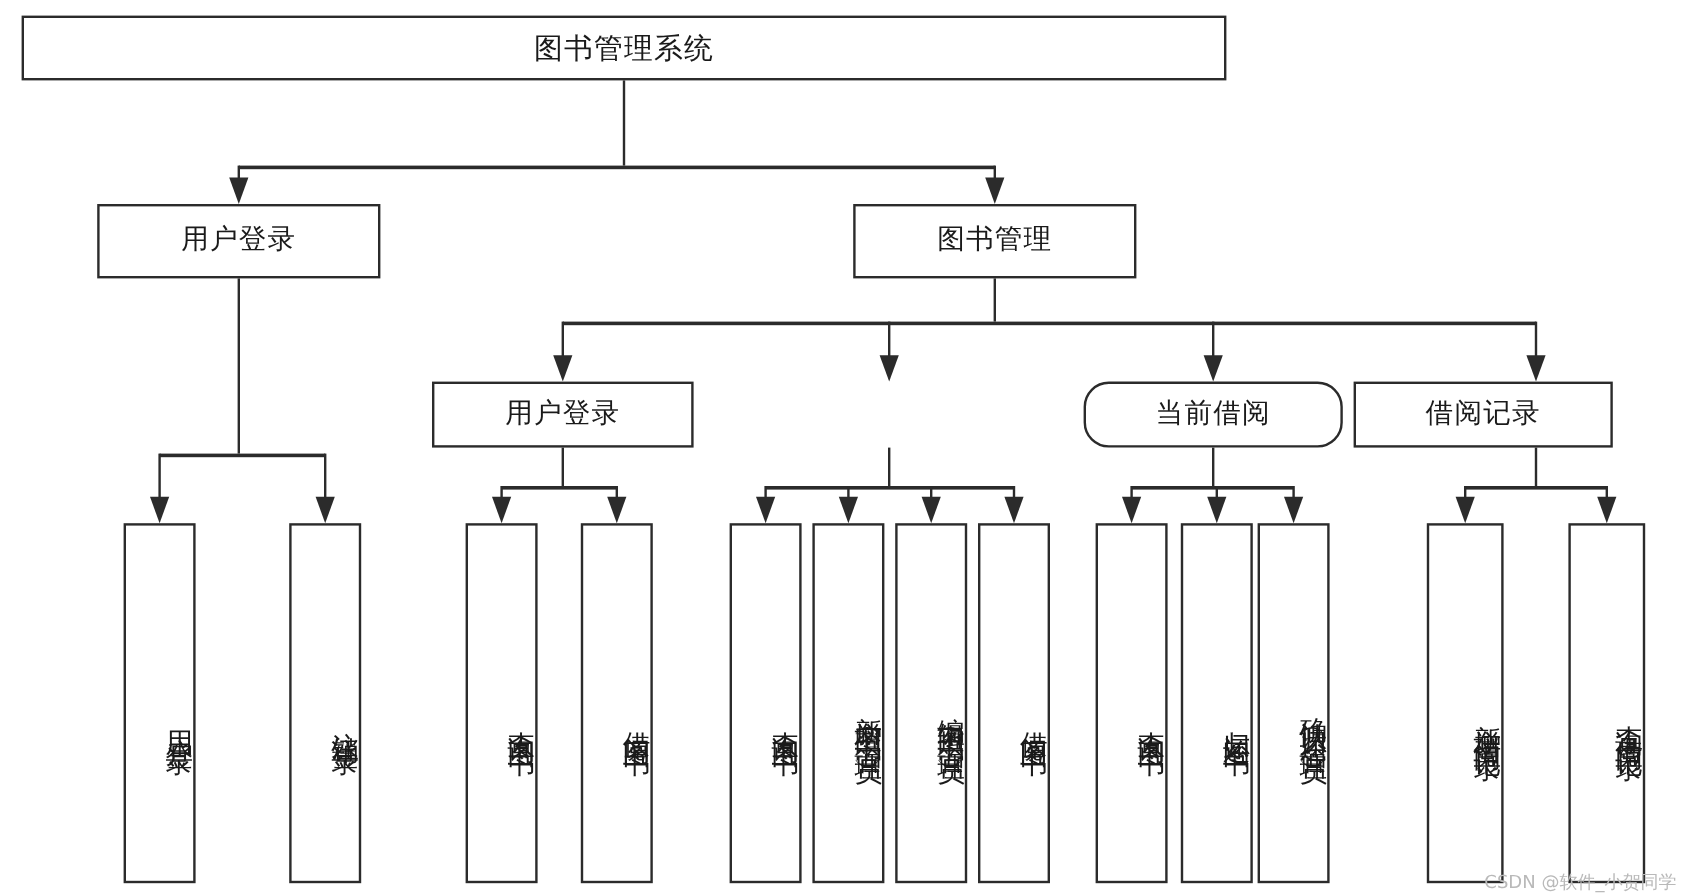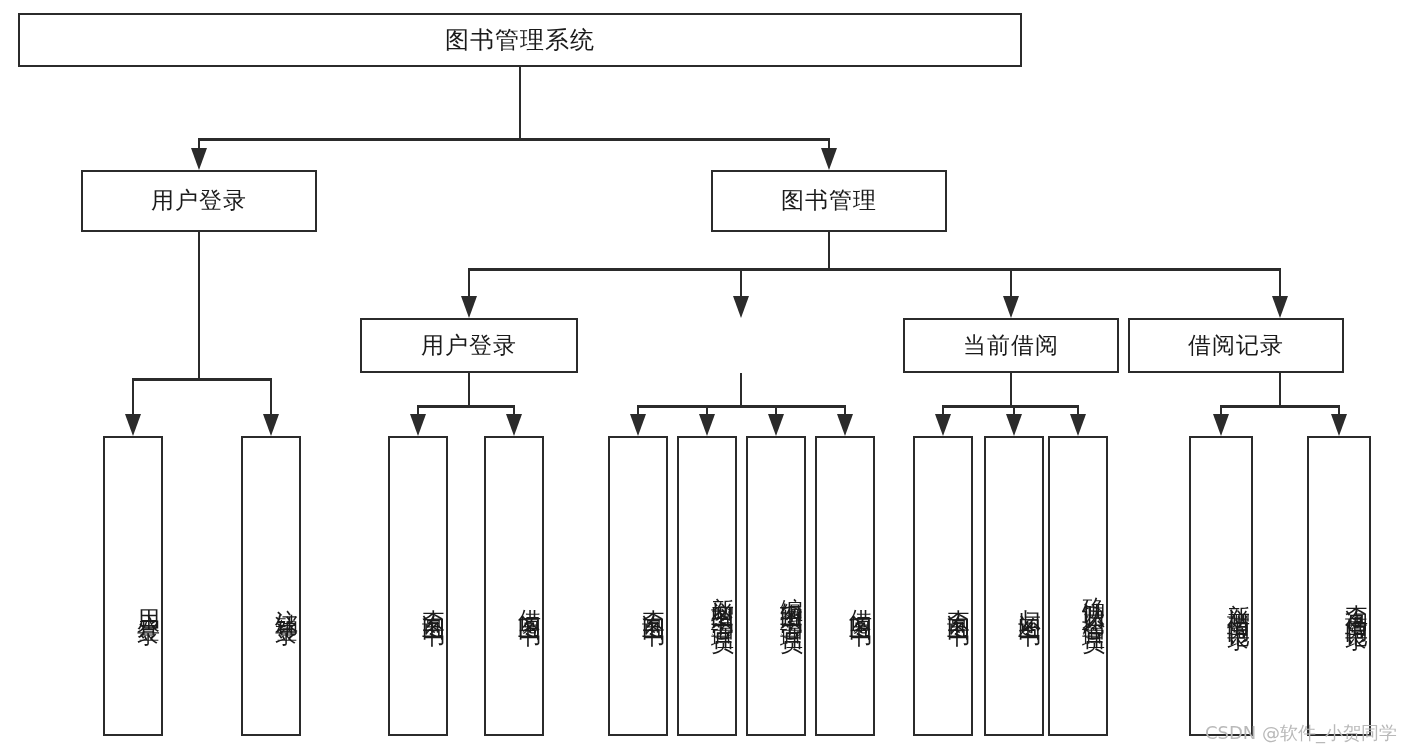--- a/index.html
+++ b/index.html
@@ -70,21 +70,21 @@
     height: 0;
     border-left: 8px solid transparent;
     border-right: 8px solid transparent;
     border-top: 22px solid #2b2b2b;
   }
   
   #watermark {
     position: absolute;
     right: 8px;
     bottom: 2px;
-    font-size: 18px;
+    font-size: 15px;
     color: #b9b9b9;
     white-space: nowrap;
     font-family: "DejaVu Sans", "Liberation Sans", sans-serif;
     text-align: right;
   }
 </style>
 </head>
 <body>
 
 <div id="canvas">
@@ -123,21 +123,21 @@
   <div class="vline" id="l-bm-d1" style="left: 739.75px; top: 268px; height: 30px;"></div>
   <div class="arrow" id="a-bm-d1" style="left: 733px; top: 296px;"></div>
   <div class="vline" id="l-bm-d2" style="left: 1009.75px; top: 268px; height: 30px;"></div>
   <div class="arrow" id="a-bm-d2" style="left: 1003px; top: 296px;"></div>
   <div class="vline" id="l-bm-d3" style="left: 1278.75px; top: 268px; height: 30px;"></div>
   <div class="arrow" id="a-bm-d3" style="left: 1272px; top: 296px;"></div>
 
   <div class="node h" id="n-l3-0" style="left: 360px; top: 318px; width: 218px; height: 55px;">
     <span>用户登录</span>
   </div>
-  <div class="node h" id="n-l3-2" style="left: 903px; top: 318px; width: 216px; height: 55px;">
+  <div class="node h" id="n-l3-2" style="left: 903px; top: 318px; width: 216px; height: 55px; border-radius: 21px;">
     <span>当前借阅</span>
   </div>
   <div class="node h" id="n-l3-3" style="left: 1128px; top: 318px; width: 216px; height: 55px;">
     <span>借阅记录</span>
   </div>
 
   <div id="leaf-connectors">
       <div class="vline" style="left: 467.75px; top: 373px; height: 32px;"></div>
       <div class="hline" style="left: 418px; top: 405px; width: 96px;"></div>
       <div class="vline" style="left: 416.75px; top: 405px; height: 11px;"></div>

